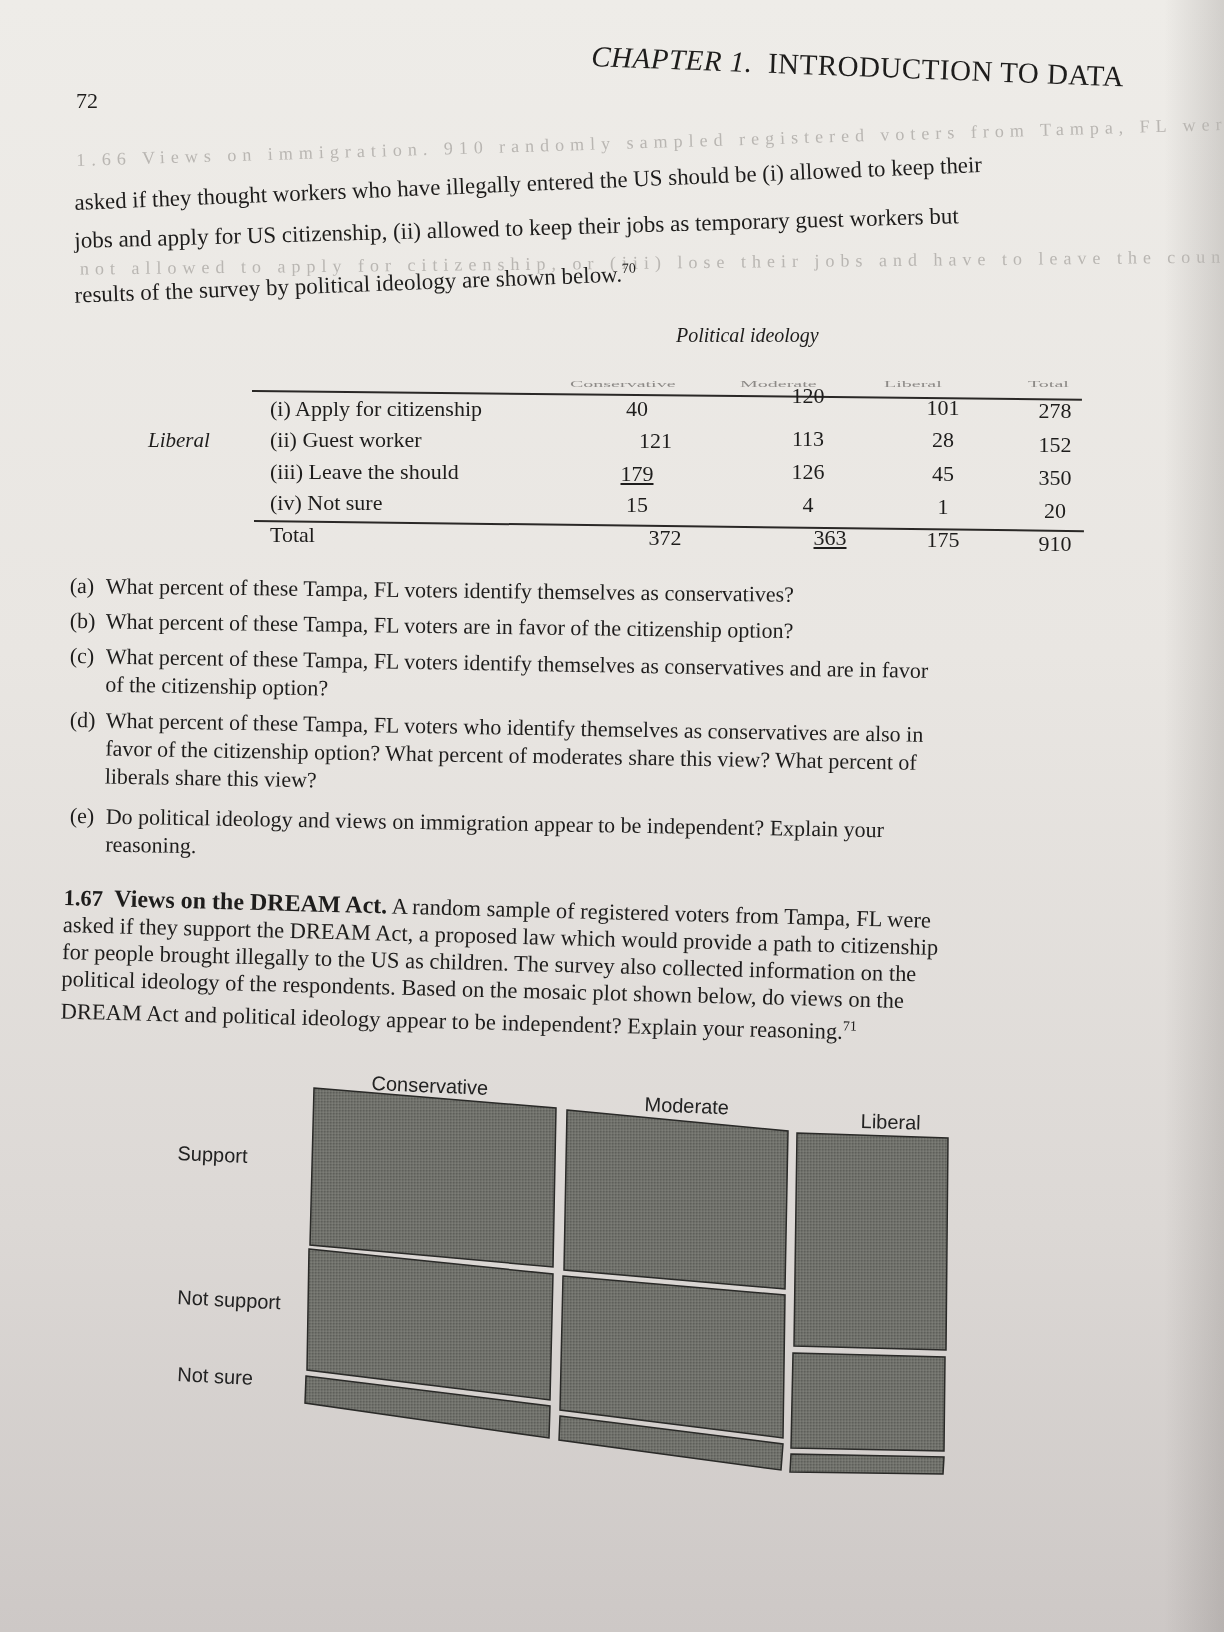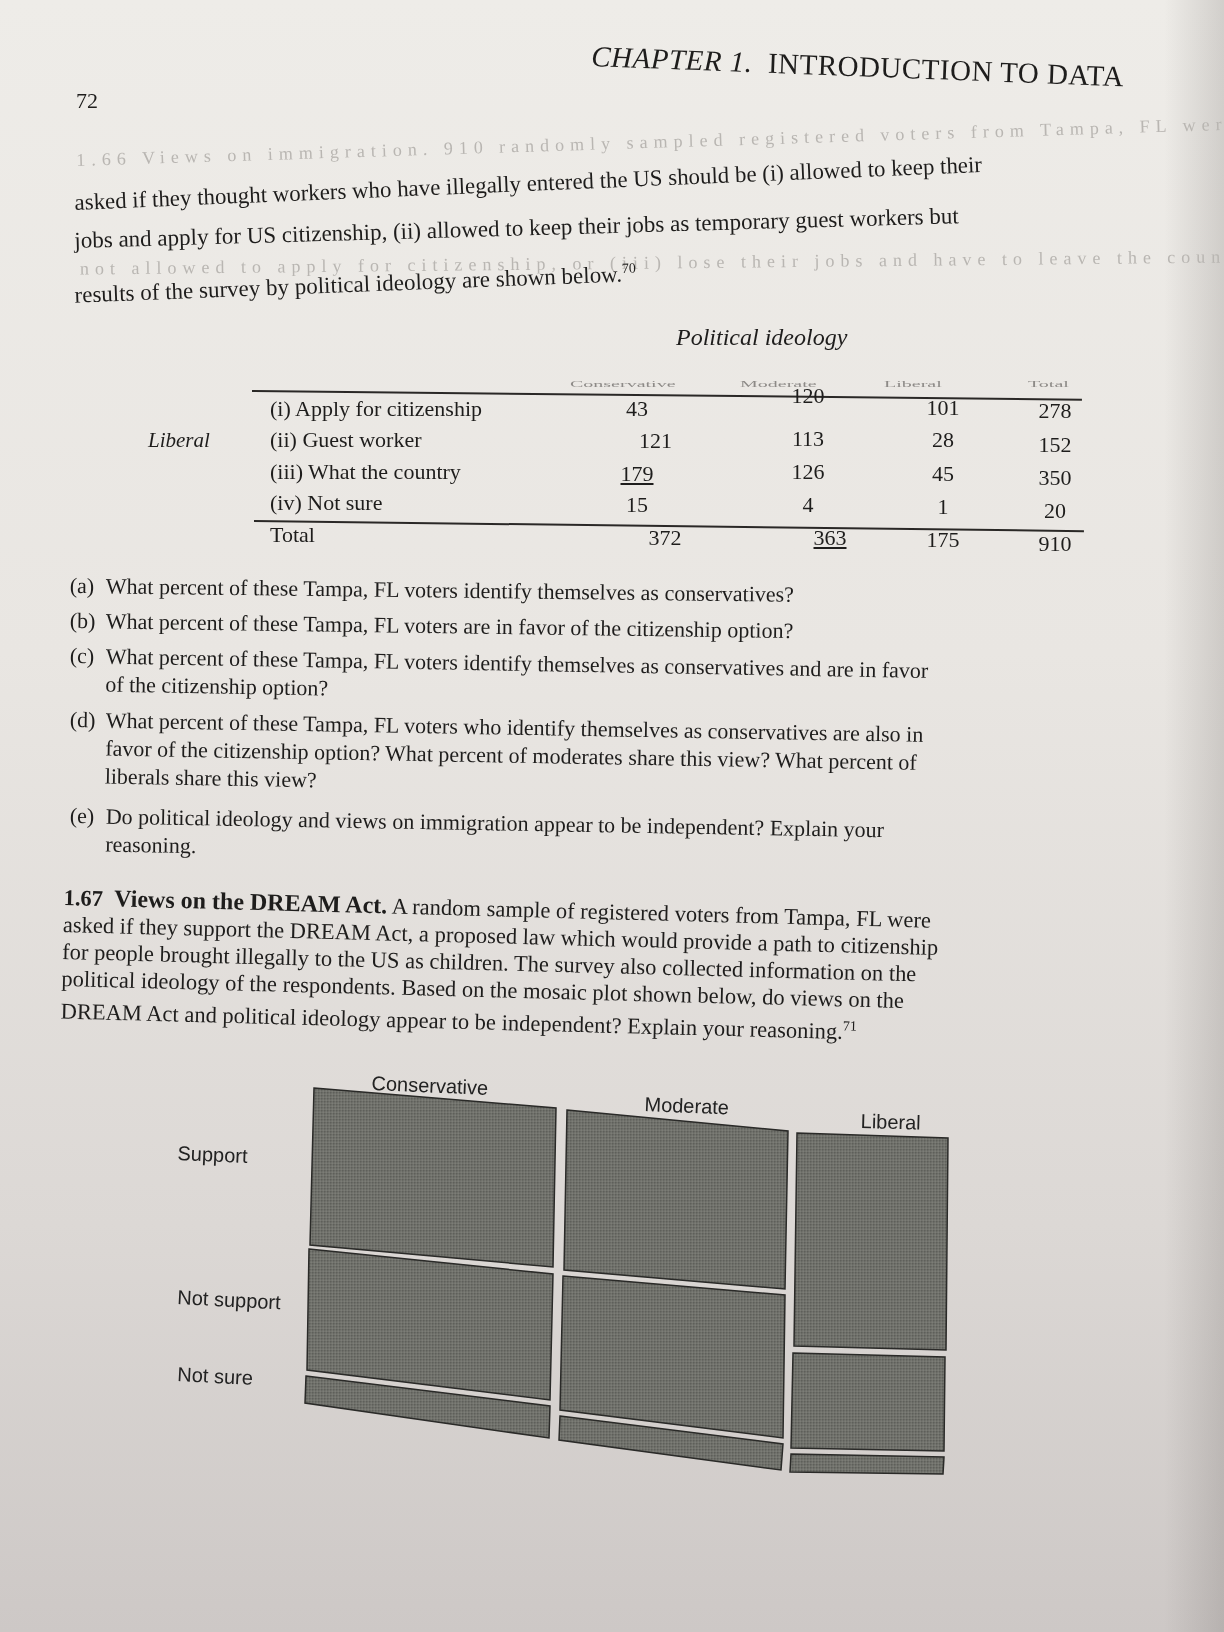--- a/index.html
+++ b/index.html
@@ -25,21 +25,21 @@
     }
     .header-title .upright { font-style: normal; }
     .page-number { left: 76px; top: 88px; font-size: 22px; }
     .faded-line {
       color: #b9b6b2; font-size: 18px; letter-spacing: 6px;
     }
     .body-line { font-size: 23px; transform-origin: left top; }
     .sup { font-size: 14px; vertical-align: super; }
     .table-area { left: 140px; top: 320px; width: 960px; height: 230px; }
     .ideology-title {
-      position: absolute; left: 536px; top: 4px; font-size: 24px; font-style: italic;
+      position: absolute; left: 536px; top: 4px; font-size: 20px; font-style: italic;
     }
     .col-head {
       position: absolute; top: 46px; font-size: 20px; color: #8d8a87;
       transform: scaleY(0.45); transform-origin: left bottom;
     }
     .rule {
       position: absolute; height: 1.6px; background: #2a2826; transform-origin: left center;
     }
     .row-label { position: absolute; font-size: 22px; }
     .cell { position: absolute; font-size: 22px; text-align: center; width: 70px; }
@@ -81,32 +81,32 @@
   <div class="col-head" style="left:430px;">Conservative</div>
   <div class="col-head" style="left:600px;">Moderate</div>
   <div class="col-head" style="left:744px;">Liberal</div>
   <div class="col-head" style="left:888px;">Total</div>
 
   <div class="rule" style="left:112px; top:70px; width:830px; transform:rotate(0.6deg);"></div>
 
   <div class="response-label">Liberal</div>
 
   <div class="row-label" style="left:130px; top:76px;">(i) Apply for citizenship</div>
-  <div class="cell" style="left:462px; top:76px;">43</div>
+  <div class="cell" style="left:462px; top:76px;">40</div>
   <div class="cell" style="left:633px; top:63px;">120</div>
   <div class="cell" style="left:768px; top:75px;">101</div>
   <div class="cell" style="left:880px; top:78px;">278</div>
 
   <div class="row-label" style="left:130px; top:107px;">(ii) Guest worker</div>
   <div class="cell" style="left:462px; top:108px;text-align:right;">121</div>
   <div class="cell" style="left:633px; top:106px;">113</div>
   <div class="cell" style="left:768px; top:107px;">28</div>
   <div class="cell" style="left:880px; top:112px;">152</div>
 
-  <div class="row-label" style="left:130px; top:139px;">(iii) What the country</div>
+  <div class="row-label" style="left:130px; top:139px;">(iii) Leave the should</div>
   <div class="cell" style="left:462px; top:141px;text-decoration:underline;">179</div>
   <div class="cell" style="left:633px; top:139px;">126</div>
   <div class="cell" style="left:768px; top:141px;">45</div>
   <div class="cell" style="left:880px; top:145px;">350</div>
 
   <div class="row-label" style="left:130px; top:170px;">(iv) Not sure</div>
   <div class="cell" style="left:462px; top:172px;">15</div>
   <div class="cell" style="left:633px; top:172px;">4</div>
   <div class="cell" style="left:768px; top:174px;">1</div>
   <div class="cell" style="left:880px; top:178px;">20</div>

